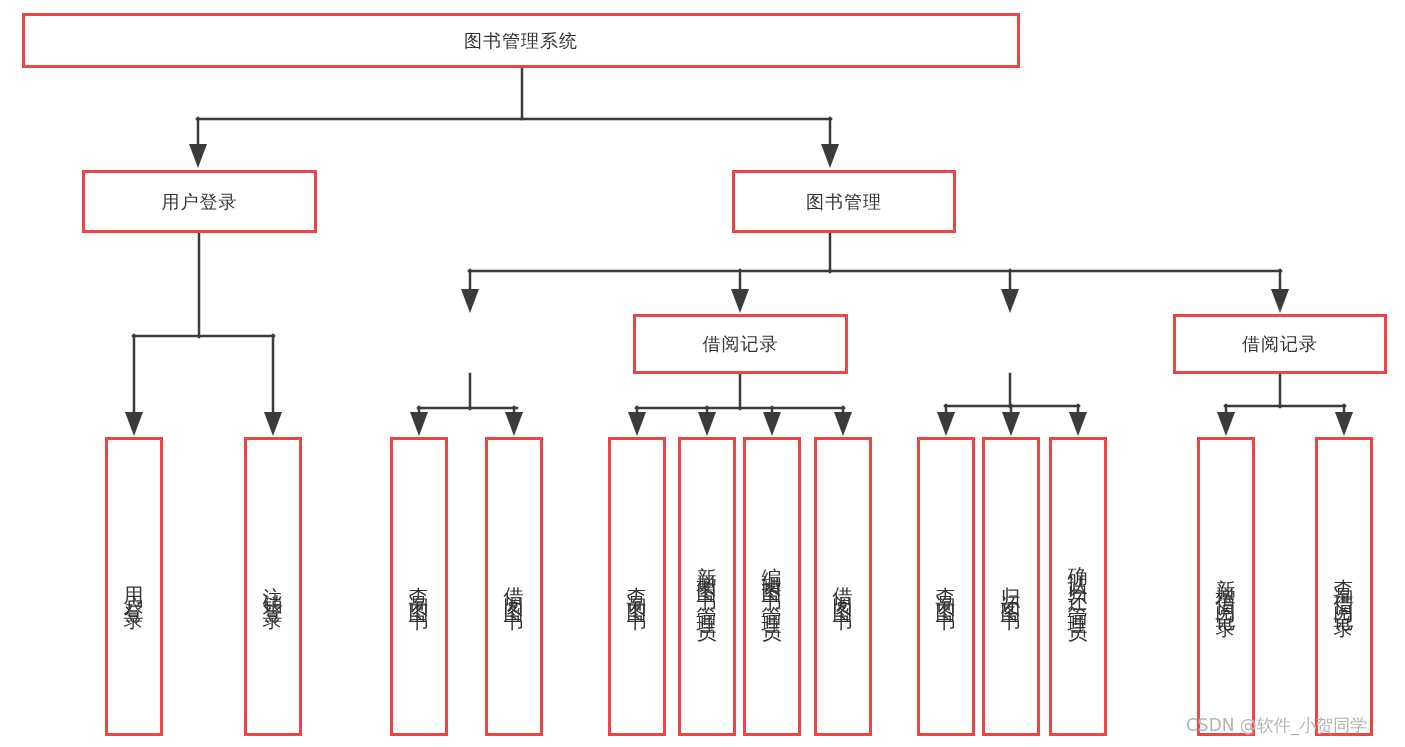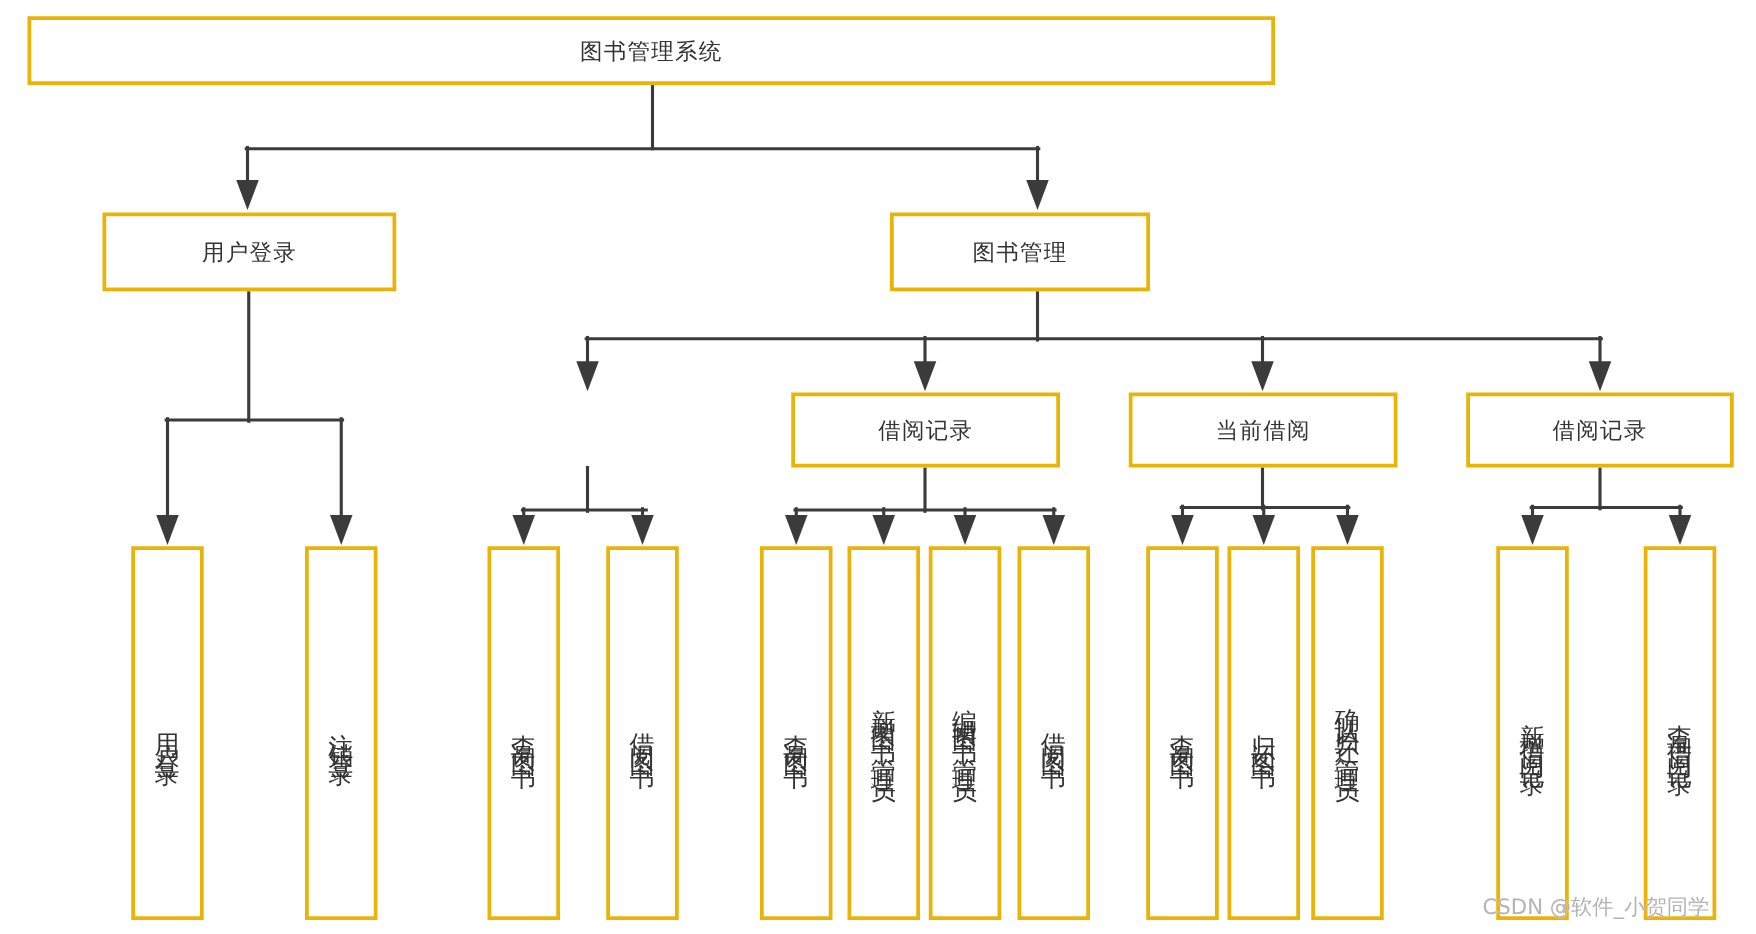--- a/index.html
+++ b/index.html
@@ -17,21 +17,21 @@
   }
   #connectors {
     position: absolute;
     left: 0; top: 0;
     width: 1405px;
     height: 747px;
   }
   .node {
     position: absolute;
     box-sizing: border-box;
-    border: 3px solid #eab308;
+    border: 3px solid #ef4444;
     background: #ffffff;
     display: flex;
     align-items: center;
     justify-content: center;
     color: #333333;
   }
   .hnode span {
     font-size: 18px;
     letter-spacing: 1px;
     white-space: nowrap;
@@ -130,29 +130,26 @@
     </g>
   </svg>
 
   <div class="node hnode" style="left:22px; top:13px; width:998px; height:55px;">
     <span>图书管理系统</span>
   </div>
 
   <div class="node hnode" style="left:82px; top:170px; width:235px; height:63px;">
     <span>用户登录</span>
   </div>
-  <div class="node hnode" style="left:712px; top:170px; width:208px; height:63px;">
+  <div class="node hnode" style="left:732px; top:170px; width:224px; height:63px;">
     <span>图书管理</span>
   </div>
 
   <div class="node hnode" style="left:633px; top:314px; width:215px; height:60px;">
     <span>借阅记录</span>
-  </div>
-  <div class="node hnode" style="left:903px; top:314px; width:215px; height:60px;">
-    <span>当前借阅</span>
   </div>
   <div class="node hnode" style="left:1173px; top:314px; width:214px; height:60px;">
     <span>借阅记录</span>
   </div>
 
   <div class="node leaf" style="left:105px;">
     <span>用户登录</span>
   </div>
   <div class="node leaf" style="left:244px;">
     <span>注销登录</span>

